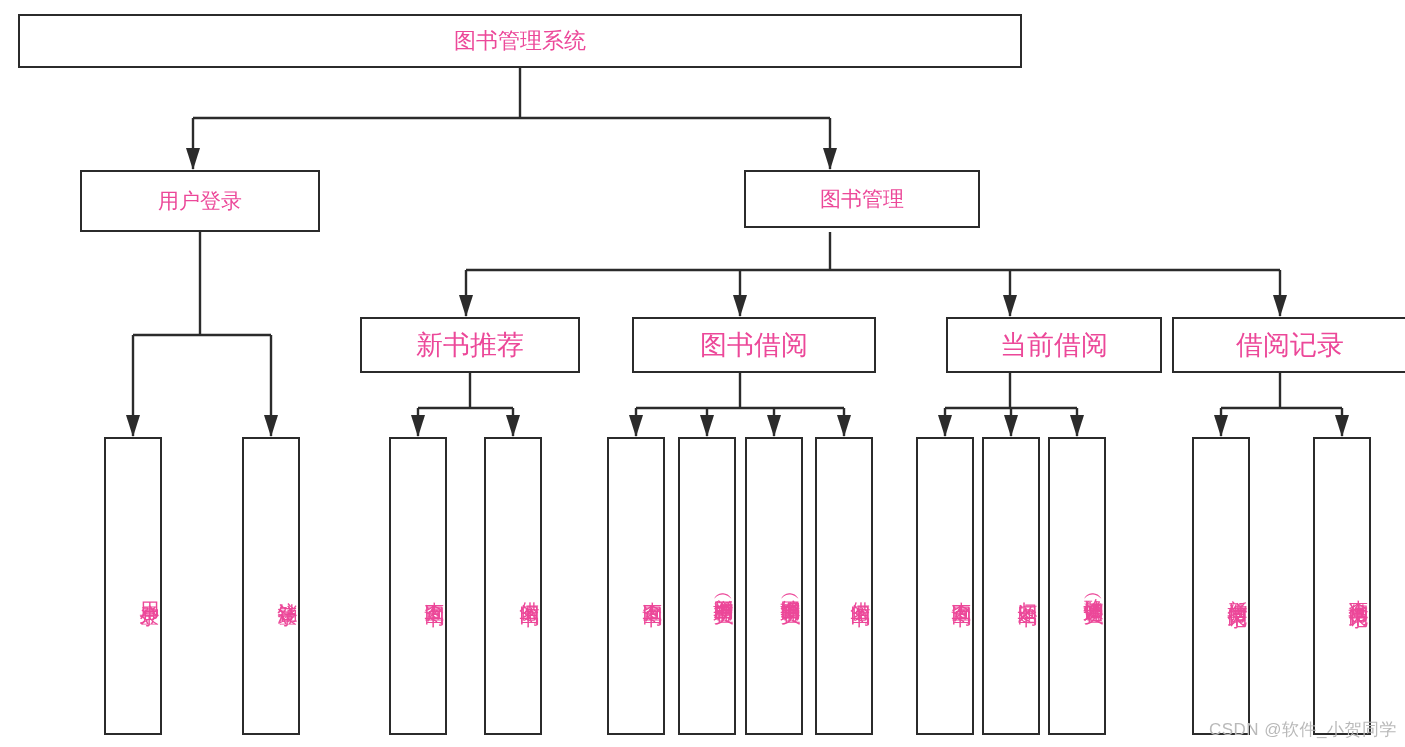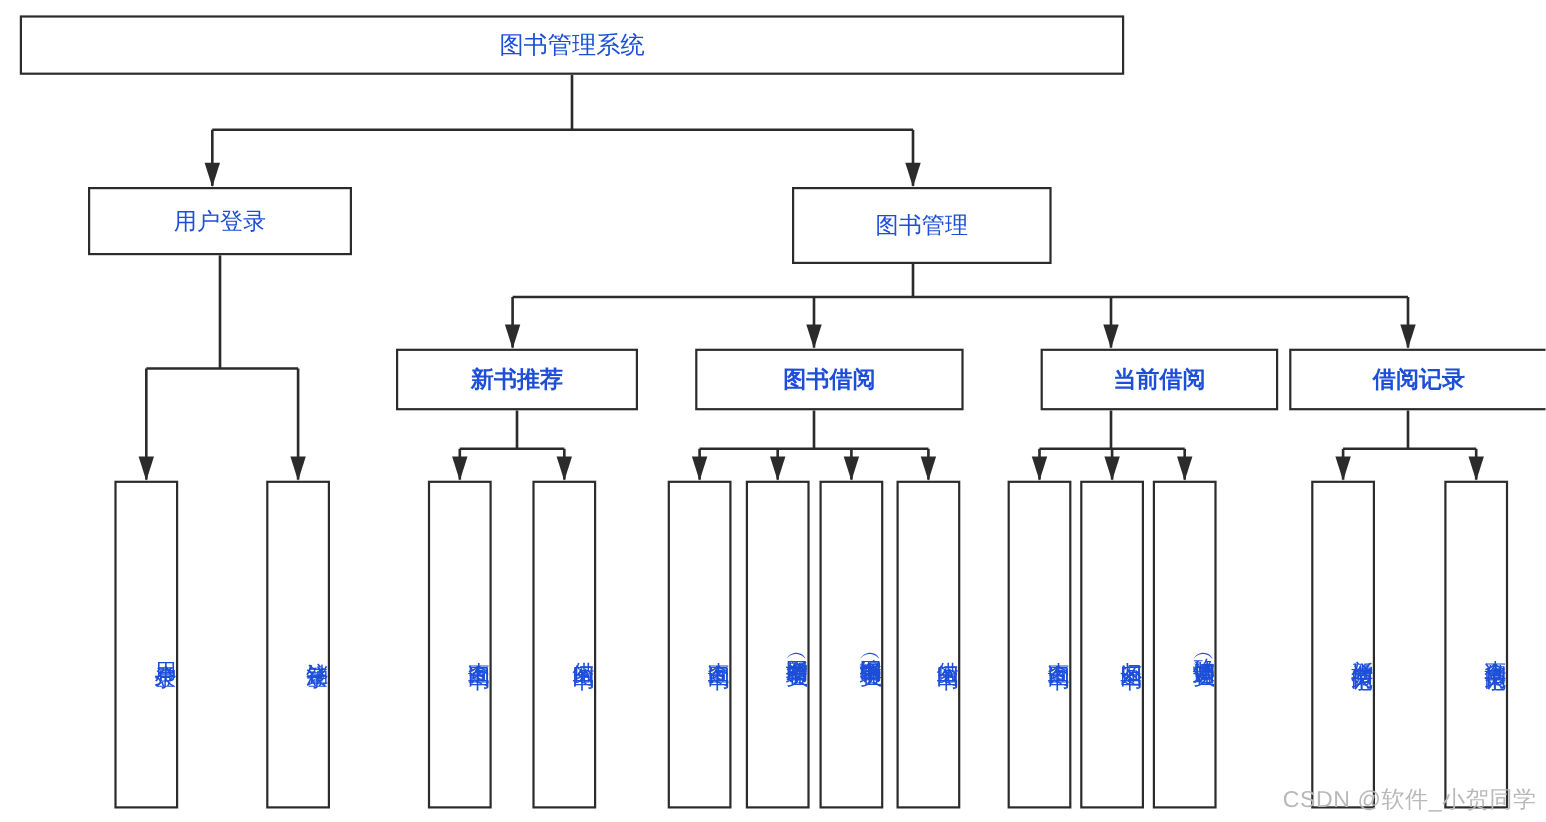--- a/index.html
+++ b/index.html
@@ -21,25 +21,25 @@
     background: #ffffff;
   }
   .node {
     position: absolute;
     box-sizing: border-box;
     background: #ffffff;
     border: 2px solid #2b2b2b;
     display: flex;
     align-items: center;
     justify-content: center;
-    color: #1d4ed8;
+    color: #ec4899;
   }
   .node.level0 { font-size: 22px; }
   .node.level1 { font-size: 21px; }
-  .node.level2 { font-size: 21px; font-weight: bold; }
+  .node.level2 { font-size: 27px; }
   .node.leaf {
     font-size: 20px;
     writing-mode: vertical-rl;
     text-orientation: upright;
     letter-spacing: 2px;
     line-height: 1;
     padding-top: 8px;
     align-items: flex-start;
     justify-content: center;
     white-space: nowrap;
@@ -61,21 +61,21 @@
     stroke-width: 2.4;
     fill: none;
   }
   .conn-arrow {
     fill: #2b2b2b;
   }
   #watermark {
     position: absolute;
     right: 8px;
     bottom: 6px;
-    font-size: 21px;
+    font-size: 17px;
     color: #b9b9b9;
     letter-spacing: 0.5px;
     white-space: nowrap;
   }
 </style>
 </head>
 <body>
 
 <div id="diagram-root">
   <svg class="connectors" viewBox="0 0 1405 747" width="1405" height="747" id="connector-svg">
@@ -132,21 +132,21 @@
       <path d="M1342 408 L1342 436" class="conn-line"></path>
       <polygon points="1335,415 1349,415 1342,437" class="conn-arrow"></polygon>
     </svg>
   <div id="nodes-layer">
       <div class="node level0" style="left: 18px; top: 14px; width: 1004px; height: 54px;">
         <span>图书管理系统</span>
       </div>
       <div class="node level1" style="left: 80px; top: 170px; width: 240px; height: 62px;">
         <span>用户登录</span>
       </div>
-      <div class="node level1" style="left: 720px; top: 170px; width: 236px; height: 70px;">
+      <div class="node level1" style="left: 744px; top: 170px; width: 236px; height: 58px;">
         <span>图书管理</span>
       </div>
       <div class="node level2" style="left: 360px; top: 317px; width: 220px; height: 56px;">
         <span>新书推荐</span>
       </div>
       <div class="node level2" style="left: 632px; top: 317px; width: 244px; height: 56px;">
         <span>图书借阅</span>
       </div>
       <div class="node level2" style="left: 902px; top: 317px; width: 216px; height: 56px; margin-left: 44px;">
         <span>当前借阅</span>

